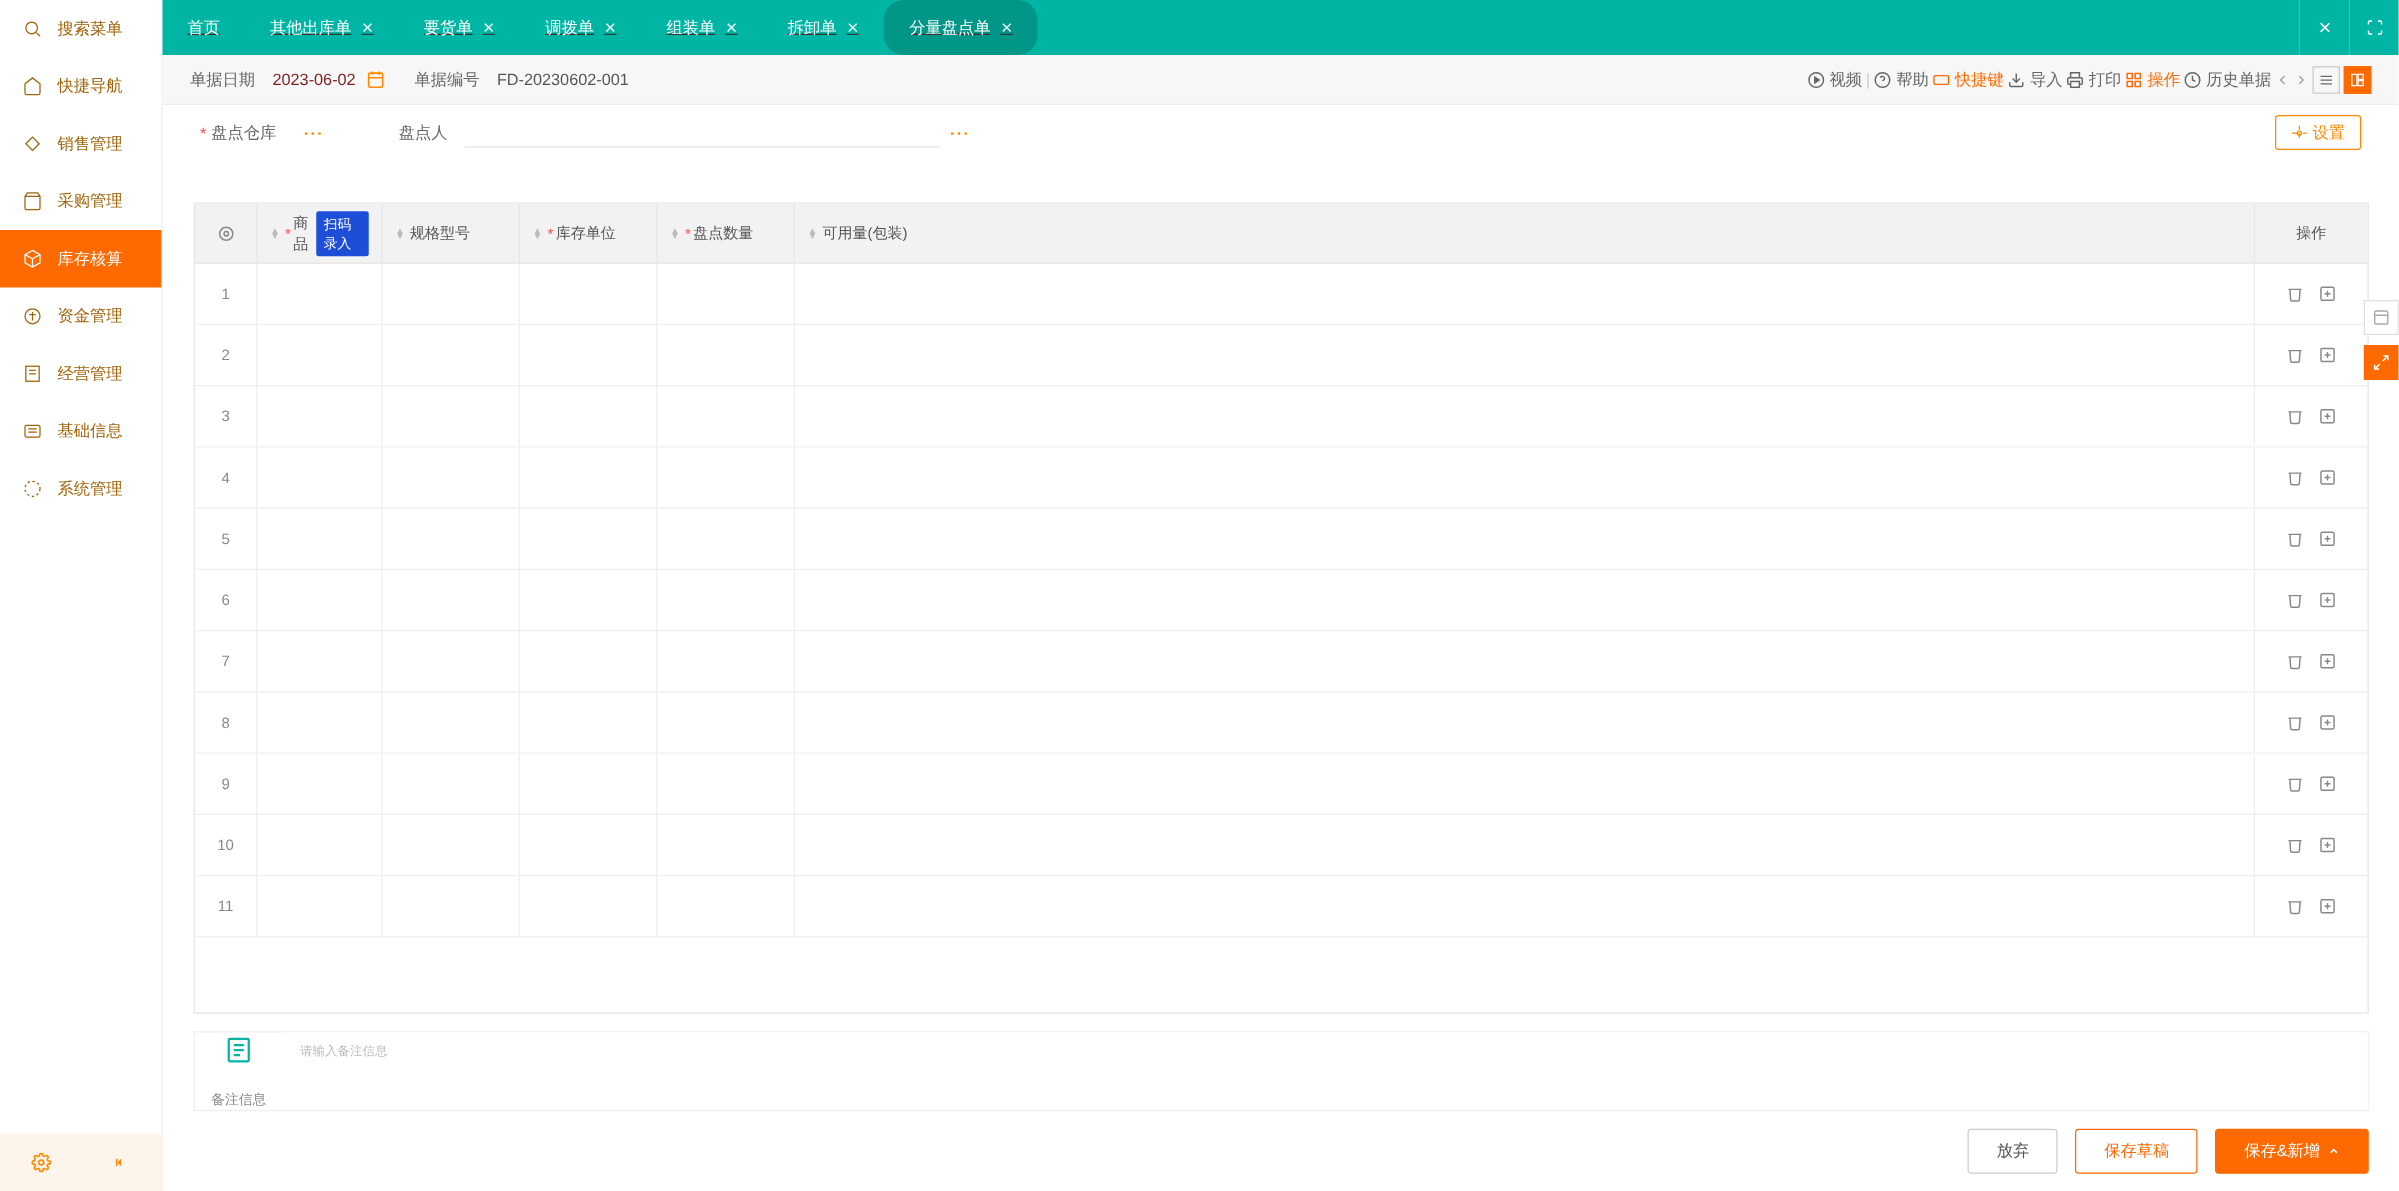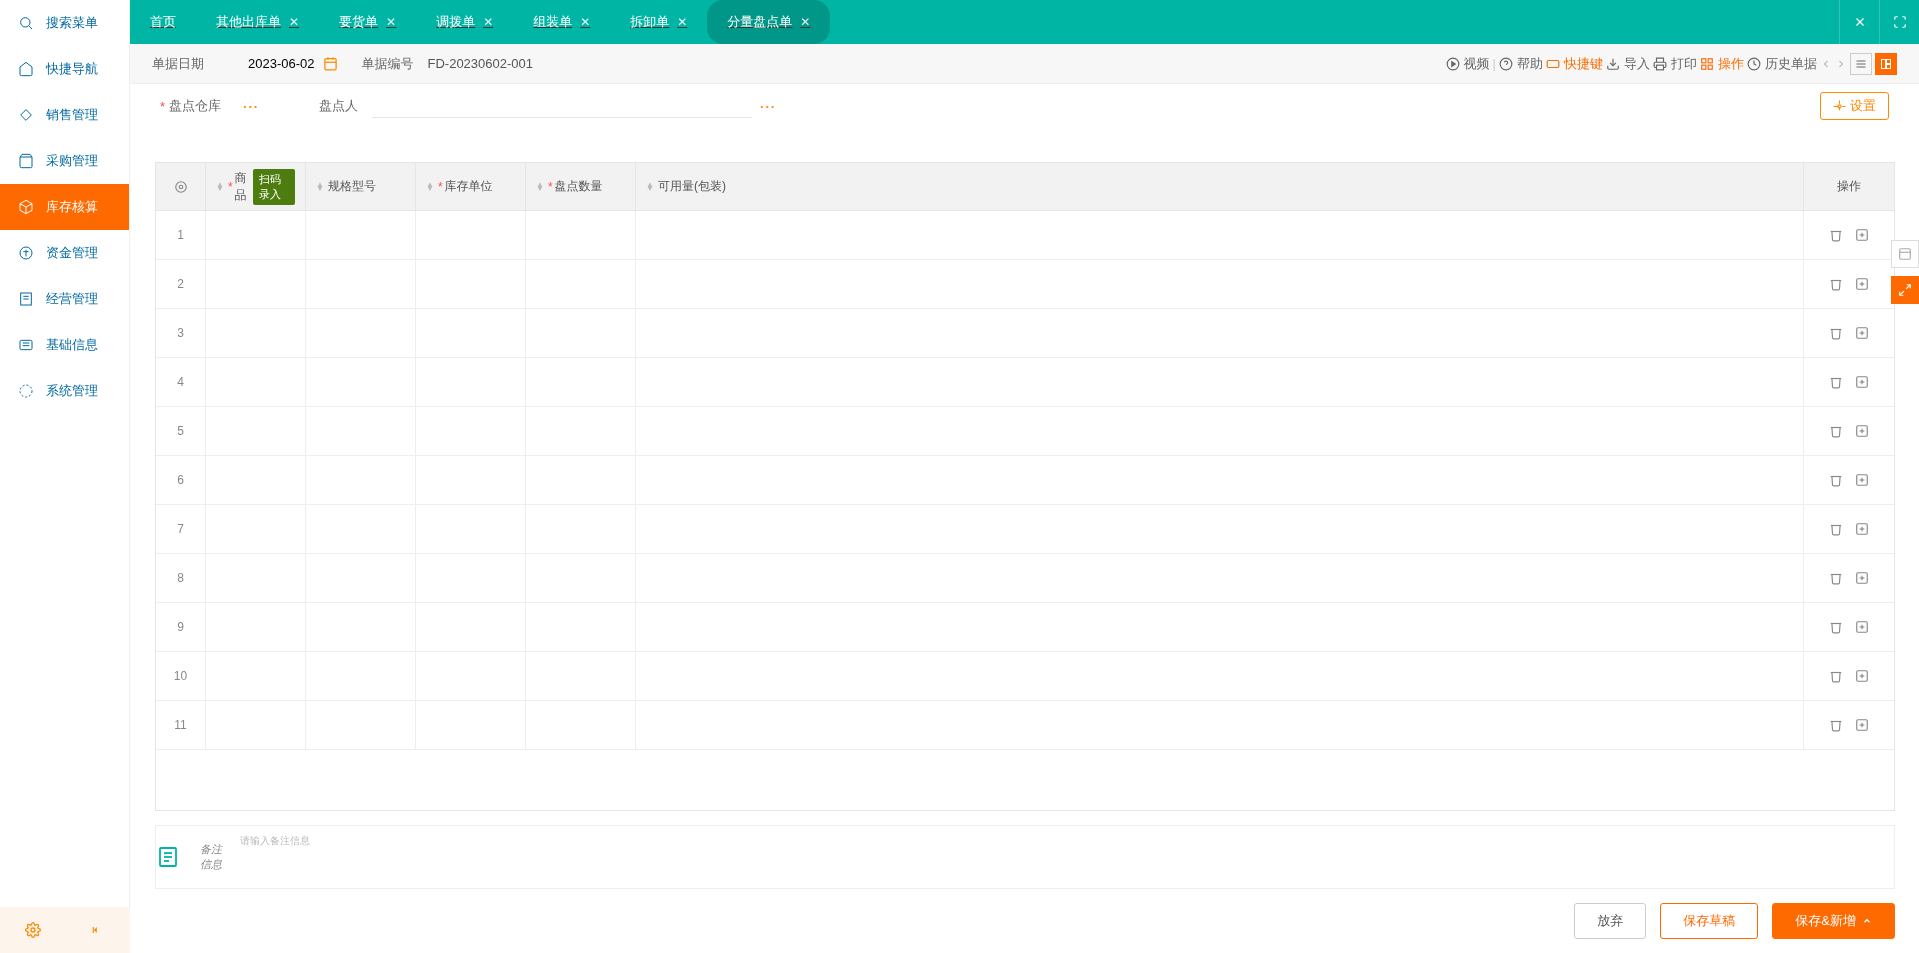--- a/index.html
+++ b/index.html
@@ -1,37 +1,37 @@
 <!DOCTYPE html>
 <html><head>
 <meta charset="utf-8">
 <style>
 * { margin: 0; padding: 0; box-sizing: border-box; }
 body { font-family: "Microsoft YaHei", -apple-system, sans-serif; font-size: 13px; color: #333; background: #fff; overflow: hidden; height: 953px; width: 1919px; position: relative; }
 
 
 .sidebar { position: absolute; left: 0; top: 0; width: 130px; height: 100%; background: #fff; border-right: 1px solid #eee; }
-.sidebar-item { display: flex; align-items: center; padding: 0 18px; height: 46px; cursor: pointer; color: #0369a1; }
+.sidebar-item { display: flex; align-items: center; padding: 0 18px; height: 46px; cursor: pointer; color: #a16207; }
 .sidebar-item.active { background: #ff6a00; color: #fff; }
 .sidebar-item .s-icon { width: 16px; height: 16px; display: inline-flex; align-items: center; justify-content: center; margin-right: 12px; stroke: currentColor; fill: none; stroke-width: 1.5; }
 .sidebar-footer { position: absolute; bottom: 0; left: 0; width: 130px; height: 46px; display: flex; background: #fdf4ec; }
 .sidebar-footer > div { flex: 1; display: flex; align-items: center; justify-content: center; color: #ff8a00; cursor: pointer; }
 
 
 .tabs-bar { position: absolute; left: 130px; top: 0; right: 0; height: 44px; background: #00b5a3; display: flex; align-items: stretch; }
 .tab { display: flex; align-items: center; padding: 0 20px; color: #fff; font-size: 13px; cursor: pointer; position: relative; }
 .tab.active { background: #009688; border-radius: 16px; }
 .tab .close { margin-left: 8px; font-size: 12px; opacity: .9; }
 .tabs-right { margin-left: auto; display: flex; }
 .tabs-right .tr-btn { width: 40px; display: flex; align-items: center; justify-content: center; color: #fff; cursor: pointer; border-left: 1px solid rgba(255,255,255,.2); }
 
 
 .header-row { position: absolute; left: 130px; top: 44px; right: 0; height: 40px; background: #f7f7f7; display: flex; align-items: center; padding: 0 22px; color: #666; font-size: 13px; border-bottom: 1px solid #eee; }
 .header-row .hl { margin-right: 14px; }
-.header-row .date-val { color: #000000; font-weight: 500; margin-right: 8px; margin-left: 30px; }
+.header-row .date-val { color: #7f1d1d; font-weight: 500; margin-right: 8px; }
 .header-row .cal-icon { color: #ff8a00; margin-right: 24px; display:inline-flex; }
 .header-row .doc-no { color: #555; }
 .header-actions { margin-left: auto; display: flex; align-items: center; gap: 3px; justify-content: center; }
 .ha-item { display: inline-flex; align-items: center; gap: 4px; cursor: pointer; color: #666; }
 .ha-item.orange { color: #ff6a00; }
 .ha-sep { color: #ccc; }
 .ha-square { width: 22px; height: 22px; border: 1px solid #ccc; display: inline-flex; align-items: center; justify-content: center; }
 .ha-square.active { background: #ff6a00; border-color: #ff6a00; color: #fff; }
 
 
@@ -43,36 +43,36 @@
 .filter-input::placeholder { color: #bbb; }
 .more-dots { color: #ff8a00; margin-left: 8px; cursor: pointer; font-weight: bold; letter-spacing: 1px; }
 .settings-btn { margin-left: auto; border: 1px solid #ff8a00; color: #ff8a00; padding: 4px 12px; border-radius: 3px; cursor: pointer; display: inline-flex; align-items: center; gap: 4px; }
 
 
 .table-wrap { position: absolute; left: 155px; right: 24px; top: 162px; bottom: 142px; border: 1px solid #e5e5e5; overflow: hidden; }
 .thead { display: flex; height: 48px; background: #f2f2f2; border-bottom: 1px solid #e5e5e5; }
 .th { border-right: 1px solid #e5e5e5; display: flex; align-items: center; padding: 0 10px; color: #555; font-size: 12px; position: relative; }
 .th .sort { display: inline-flex; flex-direction: column; margin-right: 4px; line-height: 4px; color: #bbb; font-size: 8px; }
 .th .req { color: #ff4d4f; margin-right: 2px; }
-.scan-badge { background: #4d7c0f; color: #fff; font-size: 11px; padding: 3px 6px; border-radius: 2px; margin-left: 2px; }
+.scan-badge { background: #1d4ed8; color: #fff; font-size: 11px; padding: 3px 6px; border-radius: 2px; margin-left: 2px; }
 .th-op { margin-left: auto; justify-content: center; width: 90px; border-right: none; }
 .th-gear { width: 50px; justify-content: center; }
 .tbody { overflow-y: auto; height: calc(100% - 48px - 48px); }
 .tr { display: flex; height: 49px; border-bottom: 1px solid #eee; }
 .td { border-right: 1px solid #eee; display: flex; align-items: center; padding: 0 10px; font-size: 12px; color: #555; }
 .td-rownum { width: 50px; justify-content: center; color: #888; }
 .td-op { margin-left: auto; width: 90px; justify-content: center; gap: 12px; border-right: none; }
 .td-op svg { stroke: #888; cursor: pointer; }
 
 .tfoot { display: flex; height: 48px; background: #fff8ec; align-items: center; border-top: 1px solid #e5e5e5; }
 .tfoot .fcell { border-right: 1px solid #eee; height: 100%; display: flex; align-items: center; padding: 0 10px; }
 
 
 .remarks-wrap { position: absolute; left: 155px; right: 24px; bottom: 64px; height: 64px; border: 1px solid #eee; display: flex; }
-.remarks-icon { width: 70px; display: flex; flex-direction: row; align-items: center; justify-content: center; gap: 20px; color: #888; font-size: 11px; font-style: italic; }
+.remarks-icon { width: 70px; display: flex; flex-direction: column; align-items: center; justify-content: center; gap: 20px; color: #888; font-size: 11px; }
 .remarks-icon svg { stroke: #00b5a3; fill: none; }
 .remarks-input { flex: 1; border: none; padding: 8px 14px; font-size: 10px; resize: none; outline: none; color: #333; font-family: Liberation Mono, monospace; }
 .remarks-input::placeholder { color: #bbb; }
 
 
 .footer-btns { position: absolute; right: 24px; bottom: 14px; display: flex; gap: 14px; }
 .btn { padding: 8px 22px; border-radius: 3px; font-size: 13px; cursor: pointer; display: inline-flex; align-items: center; gap: 6px; }
 .btn-default { background: #fff; border: 1px solid #ccc; color: #555; }
 .btn-outline { background: #fff; border: 1px solid #ff6a00; color: #ff6a00; }
 .btn-primary { background: #ff6a00; border: 1px solid #ff6a00; color: #fff; }

